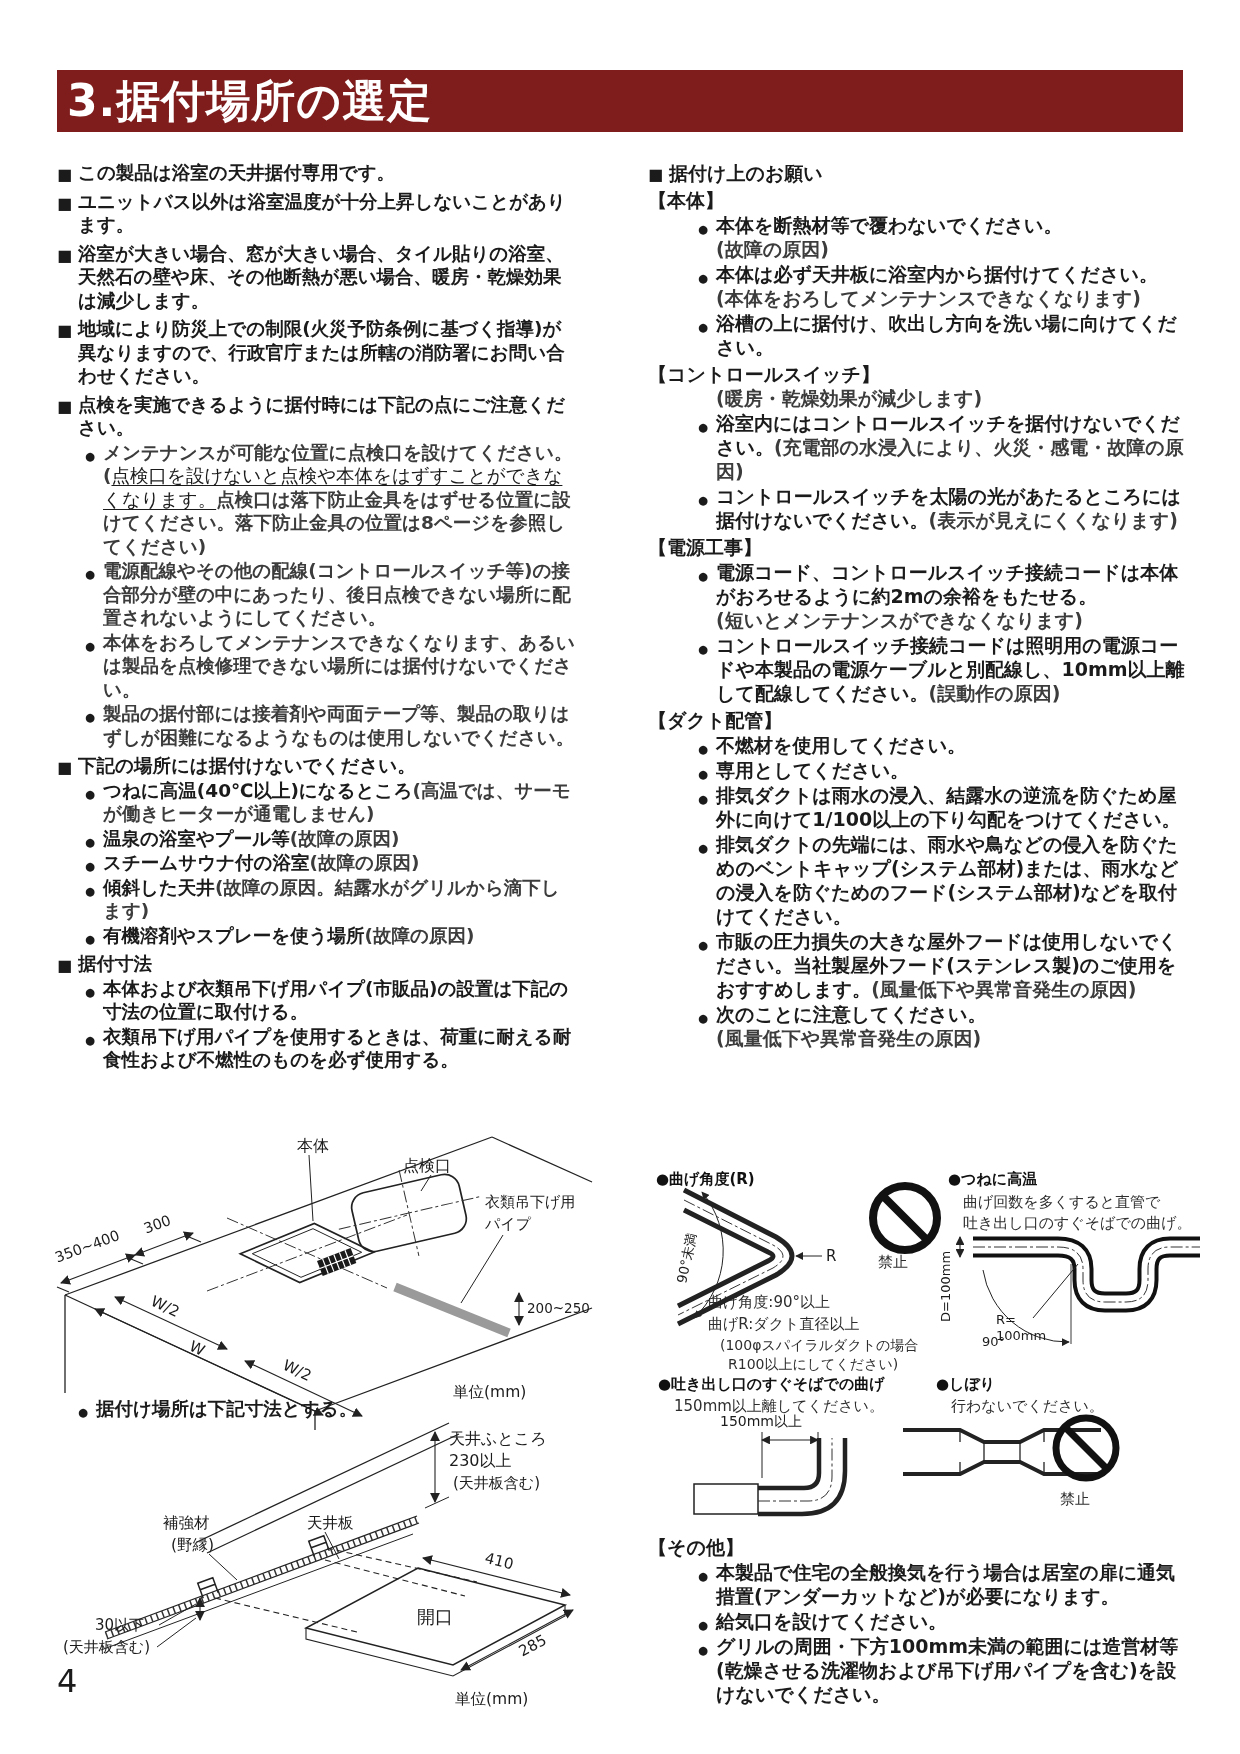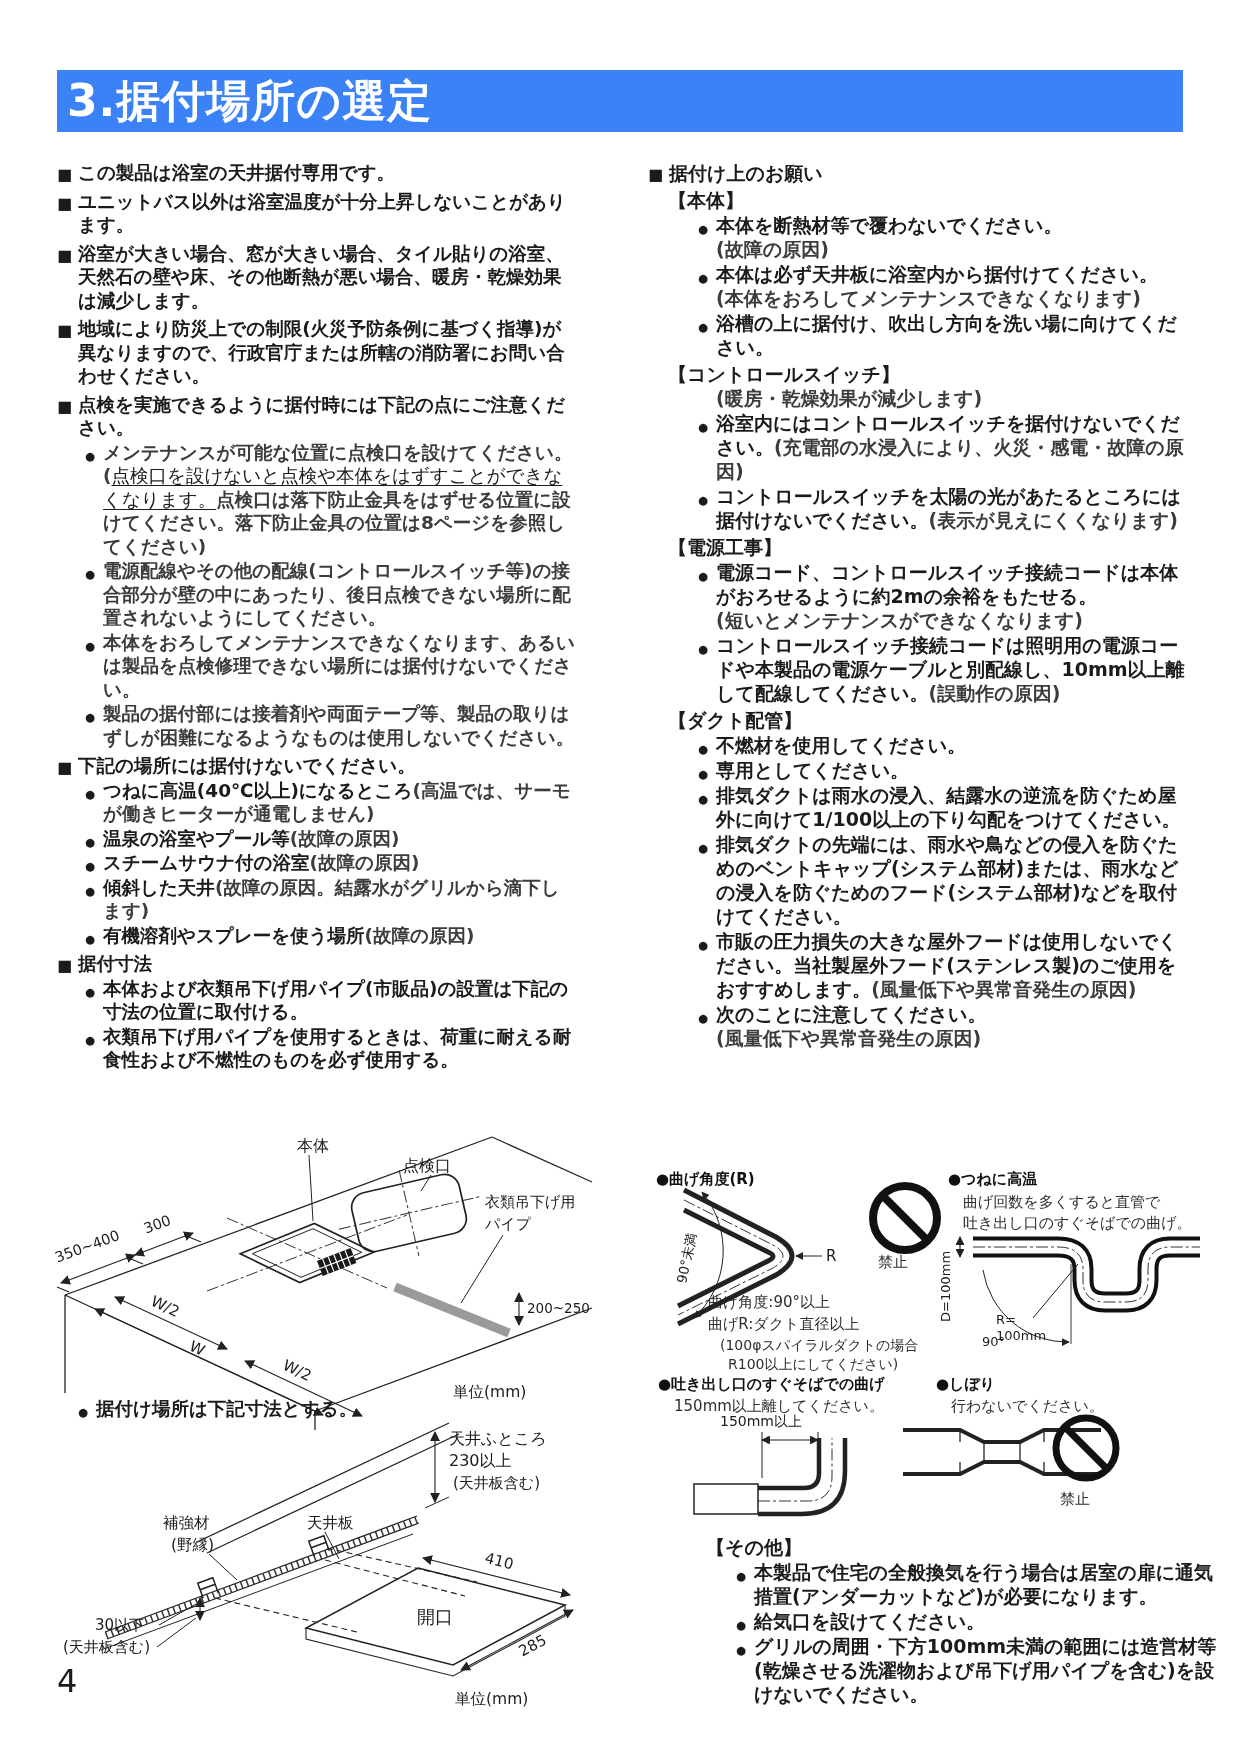--- a/index.html
+++ b/index.html
@@ -1,30 +1,30 @@
 <!DOCTYPE html>
 <html lang="ja"><head>
 <meta charset="utf-8">
 <style>
   *{box-sizing:border-box;margin:0;padding:0}
   html,body{background:#e8e8e8}
   .page{position:relative;width:1240px;height:1754px;background:#ffffff;
         font-family:"DejaVu Sans","Liberation Sans",sans-serif;color:#1b1b1b;overflow:hidden;margin:0 auto}
-  .banner{position:absolute;left:57px;top:70px;width:1126px;height:62px;background:#3b82f6;
+  .banner{position:absolute;left:57px;top:70px;width:1126px;height:62px;background:#7f1d1d;
           color:#ffffff;display:flex;align-items:center;padding-left:10px;
           font-size:44px;font-weight:bold;letter-spacing:1px}
   .col{position:absolute}
   #left-col{left:57px;top:156px;width:521px;font-size:18.5px;line-height:23.5px}
   #left-b19{left:50px;top:1396px;width:521px;font-size:18.5px;line-height:23.5px}
   #right-col{left:648px;top:156px;width:545px;font-size:19px;line-height:24px}
-  #right-col2{left:686px;top:1532px;width:545px;font-size:19px;line-height:24px}
+  #right-col2{left:648px;top:1532px;width:545px;font-size:19px;line-height:24px}
   .item{position:relative}
   .lv-h1{padding-left:21px;font-weight:bold;margin-top:5px}
   .lv-li{margin-left:26px;padding-left:20px;margin-top:1px}
-  .lv-cat{margin-left:20px;font-weight:bold;margin-top:3px}
+  .lv-cat{font-weight:bold;margin-top:3px}
   .lv-note{margin-left:68px;color:#3c3c3c}
   .right .lv-li{margin-left:48px}
   .mk{position:absolute;left:0;top:0}
   .lv-h1>.mk{font-size:16px;top:2px}
   .lv-li>.mk{font-size:11.5px;top:4px;left:2px}
   .sg-b{font-weight:bold}
   .sg-r{font-weight:bold;color:#3c3c3c}
   .sg-bu{font-weight:normal;text-decoration:underline;text-underline-offset:3px}
   svg{position:absolute;overflow:visible}
   svg text{font-family:inherit;fill:#1b1b1b}

